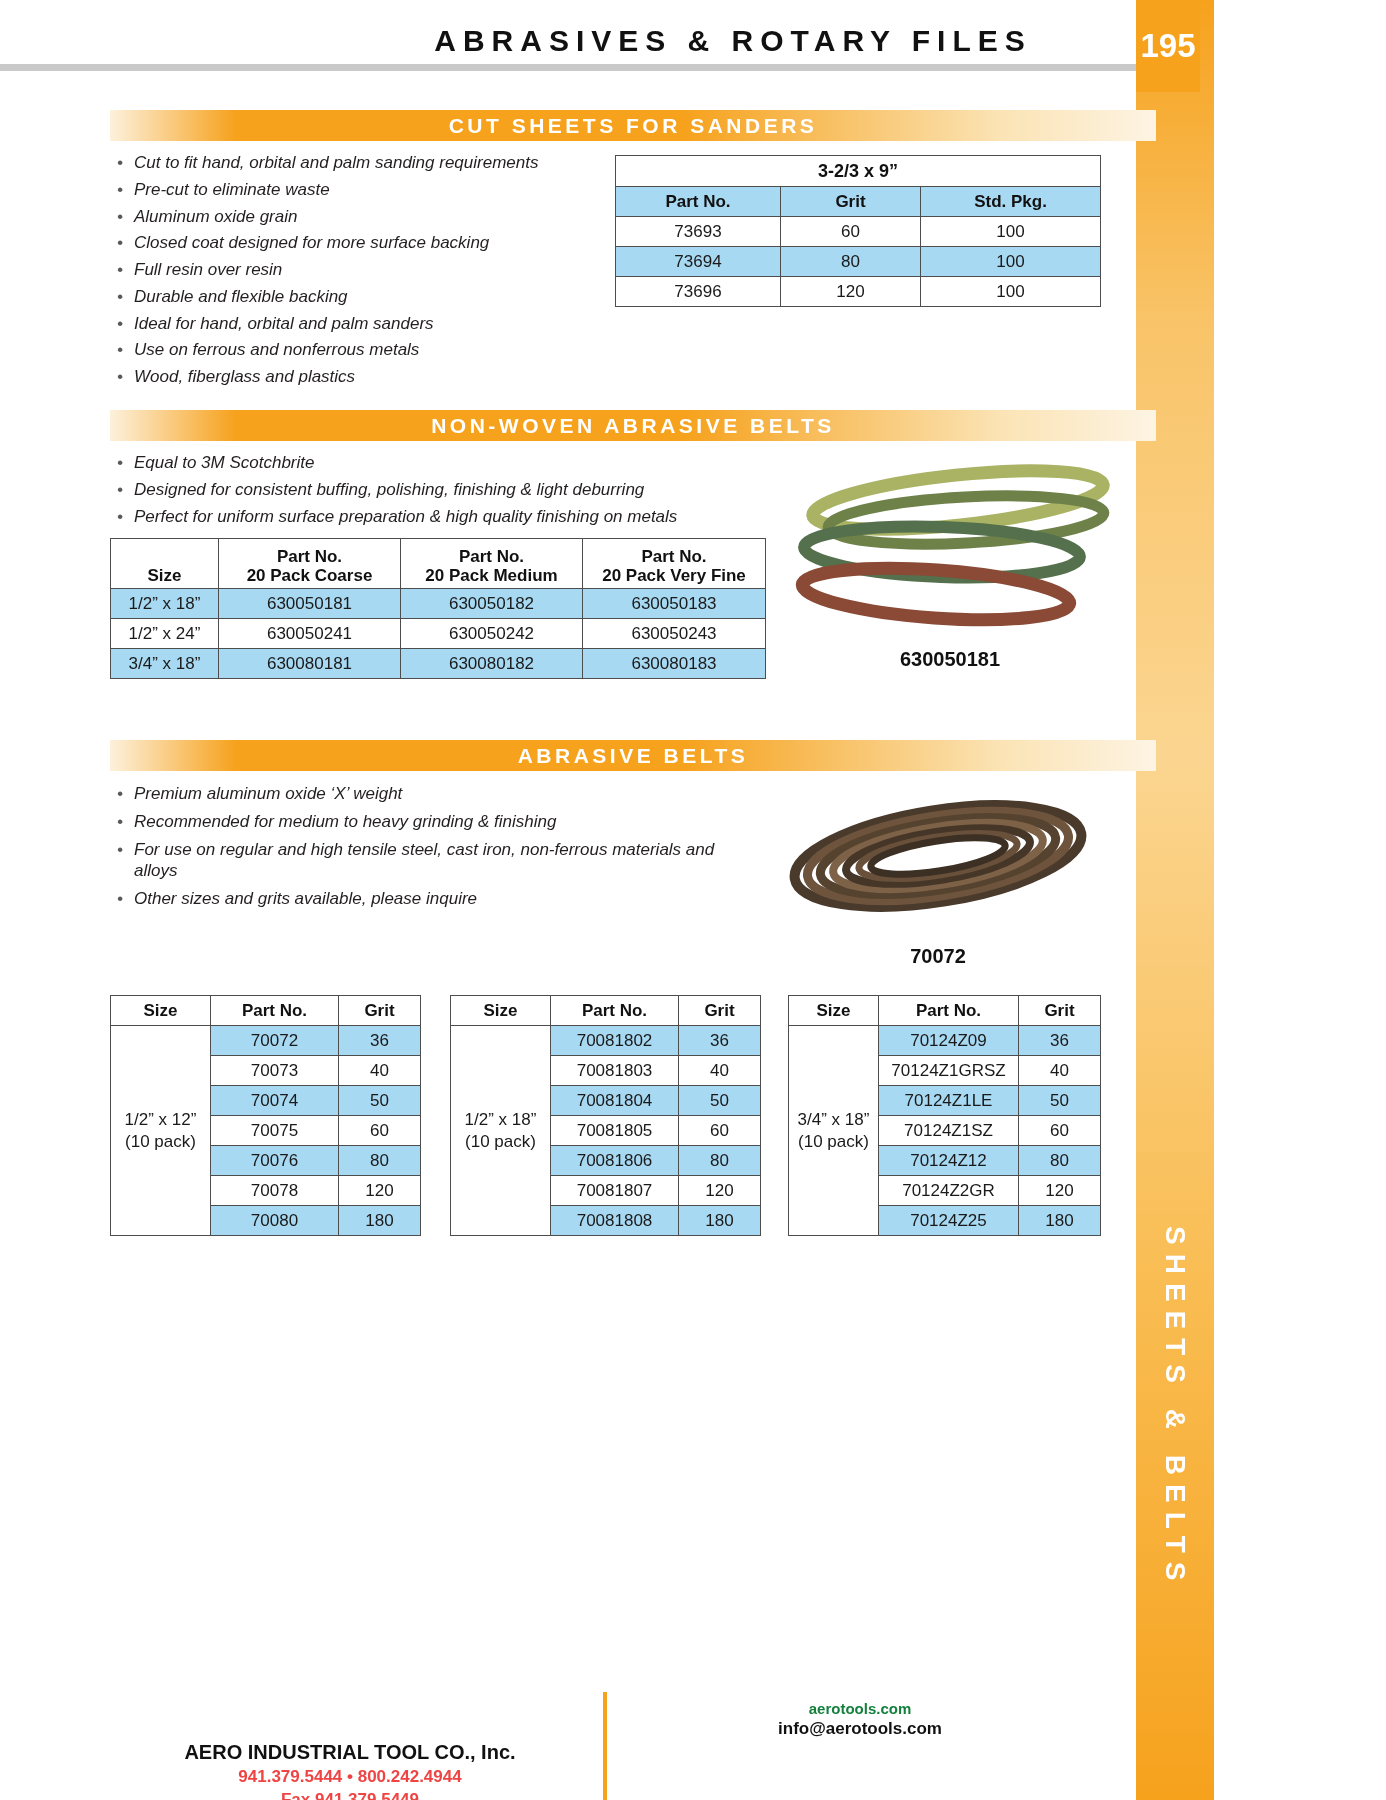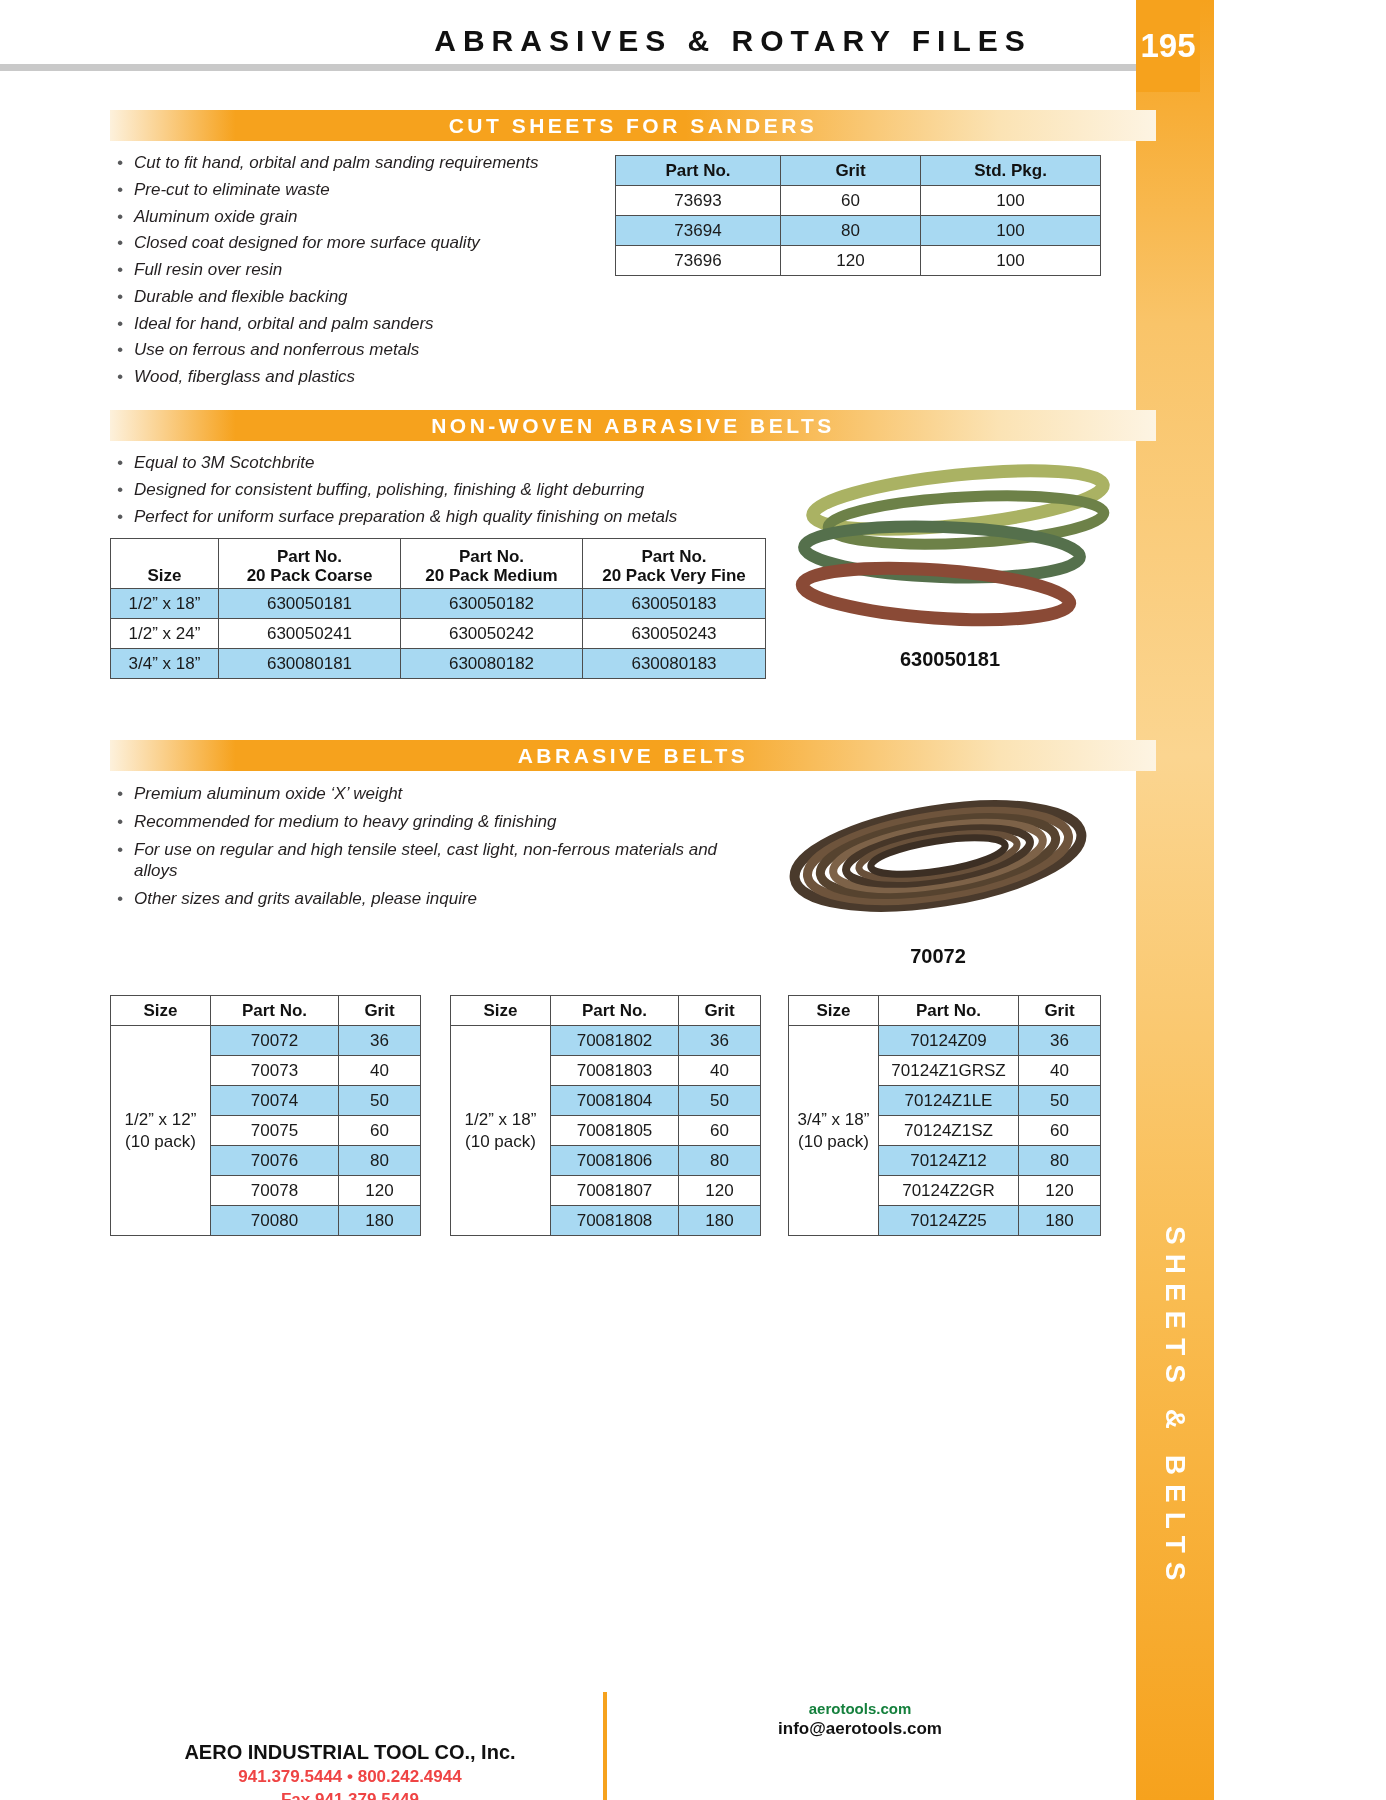--- a/index.html
+++ b/index.html
@@ -92,35 +92,38 @@
     <div class="page-number">195</div>
     <div class="side-tab-label">SHEETS &amp; BELTS</div>
   </aside>
 
   <div class="banner banner-cut">CUT SHEETS FOR SANDERS</div>
 
   <ul class="bullets bullets-cut">
       <li>Cut to fit hand, orbital and palm sanding requirements</li>
       <li>Pre-cut to eliminate waste</li>
       <li>Aluminum oxide grain</li>
-      <li>Closed coat designed for more surface quality</li>
+      <li>Closed coat designed for more surface backing</li>
       <li>Full resin over resin</li>
       <li>Durable and flexible backing</li>
       <li>Ideal for hand, orbital and palm sanders</li>
       <li>Use on ferrous and nonferrous metals</li>
       <li>Wood, fiberglass and plastics</li>
     </ul>
 
   <table class="tbl cut-table">
     <colgroup>
         <col style="width:165px">
         <col style="width:140px">
         <col style="width:180px">
       </colgroup>
     <thead>
+      <tr>
+        <th class="tbl-title" colspan="3">3-2/3 x 9”</th>
+      </tr>
       <tr class="blue-head">
           <th>Part No.</th>
           <th>Grit</th>
           <th>Std. Pkg.</th>
         </tr>
     </thead>
     <tbody>
         <tr>
           <td>73693</td>
           <td>60</td>
@@ -194,21 +197,21 @@
       </g>
     </svg>
     <figcaption class="caption">630050181</figcaption>
   </figure>
 
   <div class="banner banner-ab">ABRASIVE BELTS</div>
 
   <ul class="bullets bullets-ab">
       <li>Premium aluminum oxide ‘X’ weight</li>
       <li>Recommended for medium to heavy grinding &amp; finishing</li>
-      <li>For use on regular and high tensile steel, cast light, non-ferrous materials and alloys</li>
+      <li>For use on regular and high tensile steel, cast iron, non-ferrous materials and alloys</li>
       <li>Other sizes and grits available, please inquire</li>
     </ul>
 
   <figure class="figure fig-ab">
     <svg width="320" height="155" viewBox="0 0 320 155" aria-hidden="true">
       <g fill="none" transform="rotate(-9 160 78)">
         <ellipse cx="160" cy="78" rx="145" ry="46" stroke="#4a3a2c" stroke-width="10"></ellipse>
         <ellipse cx="160" cy="78" rx="132" ry="40" stroke="#6e543c" stroke-width="9"></ellipse>
         <ellipse cx="160" cy="78" rx="119" ry="34" stroke="#56432f" stroke-width="9"></ellipse>
         <ellipse cx="160" cy="78" rx="106" ry="29" stroke="#7d6248" stroke-width="8"></ellipse>

